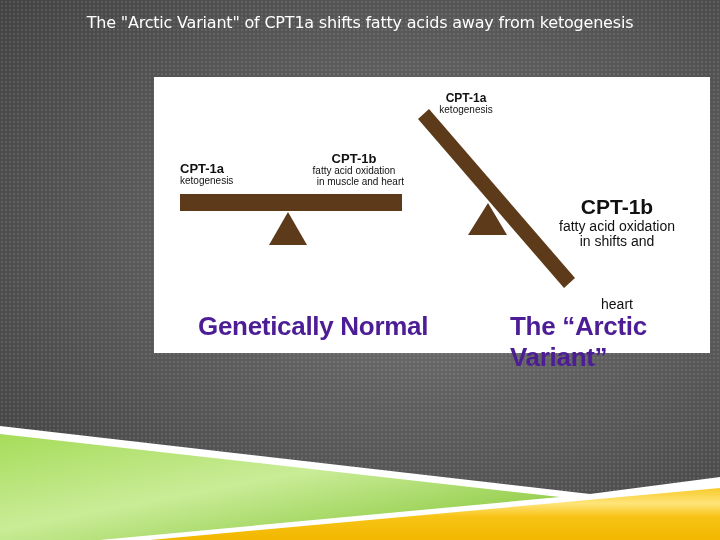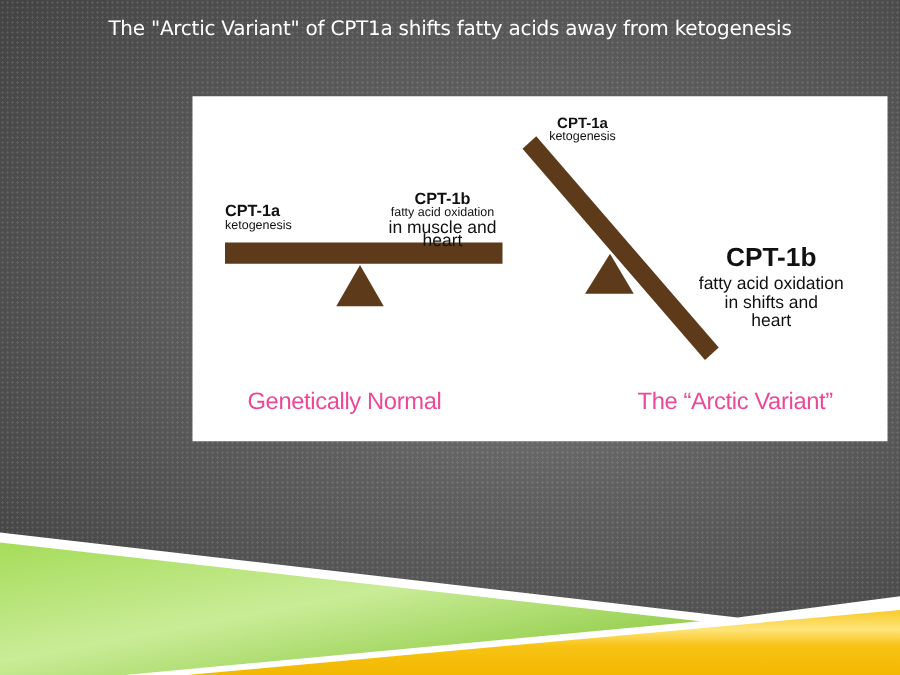--- a/index.html
+++ b/index.html
@@ -22,21 +22,21 @@
   }
   .figure {
     position:absolute; left:154px; top:77px; width:556px; height:276px;
     background:#ffffff;
   }
   .figure svg { position:absolute; left:0; top:0; }
   .lbl { position:absolute; color:#111; font-family:Liberation Sans, sans-serif; }
   .lbl .h { font-weight:bold; display:block; }
   .lbl .s { display:block; }
   .caption {
-    position:absolute; font-weight:normal; font-size:19px; color:#ec4899;
+    position:absolute; font-weight:bold; font-size:26px; color:#4c1d95;
     font-family:"Liberation Sans", sans-serif; letter-spacing:-0.3px;
   }
   .bottom { position:absolute; left:0; top:0; }
 </style>
 </head>
 <body>
 
 <div class="dots"></div>
 
 <div class="title">
@@ -54,33 +54,33 @@
   </svg>
 
   <div class="lbl" style="left:26px; top:84px;">
     <span class="h" style="font-size:13px;">CPT-1a</span>
     <span class="s" style="font-size:10px; margin-top:-1px;">ketogenesis</span>
   </div>
 
   <div class="lbl" style="left:150px; top:74px; width:100px; text-align:center;">
     <span class="h" style="font-size:13px;">CPT-1b</span>
     <span class="s" style="font-size:10px; line-height:10px;">fatty acid oxidation</span>
-    <span class="s" style="font-size:14px; line-height:11px;">in muscle and heart</span>
+    <span class="s" style="font-size:10px; line-height:11px;text-align:right;">in muscle and heart</span>
   </div>
 
   <div class="lbl" style="left:280px; top:14px; width:64px; text-align:center;">
     <span class="h" style="font-size:12px;">CPT-1a</span>
     <span class="s" style="font-size:10px; margin-top:-1px;">ketogenesis</span>
   </div>
 
   <div class="lbl" style="left:388px; top:118px; width:150px; text-align:center;">
     <span class="h" style="font-size:21px;">CPT-1b</span>
     <span class="s" style="font-size:14px; line-height:15px;">fatty acid oxidation</span>
     <span class="s" style="font-size:14px; line-height:15px;">in shifts and</span>
-    <span class="s" style="font-size:14px; line-height:15px;">heart</span>
+    <span class="s" style="font-size:14px; line-height:15px;margin-top:48px;">heart</span>
   </div>
 
   <div class="caption" style="left:44px; top:234px;">Genetically Normal</div>
   <div class="caption" style="left:308px; top:234px;margin-left:48px;">The “Arctic Variant”</div>
 </div>
 
 <svg class="bottom" width="720" height="540" viewBox="0 0 720 540">
   <defs>
     <linearGradient id="gGreen" x1="0" y1="0" x2="1" y2="1">
       <stop offset="0" stop-color="#a6dc5a"></stop>

